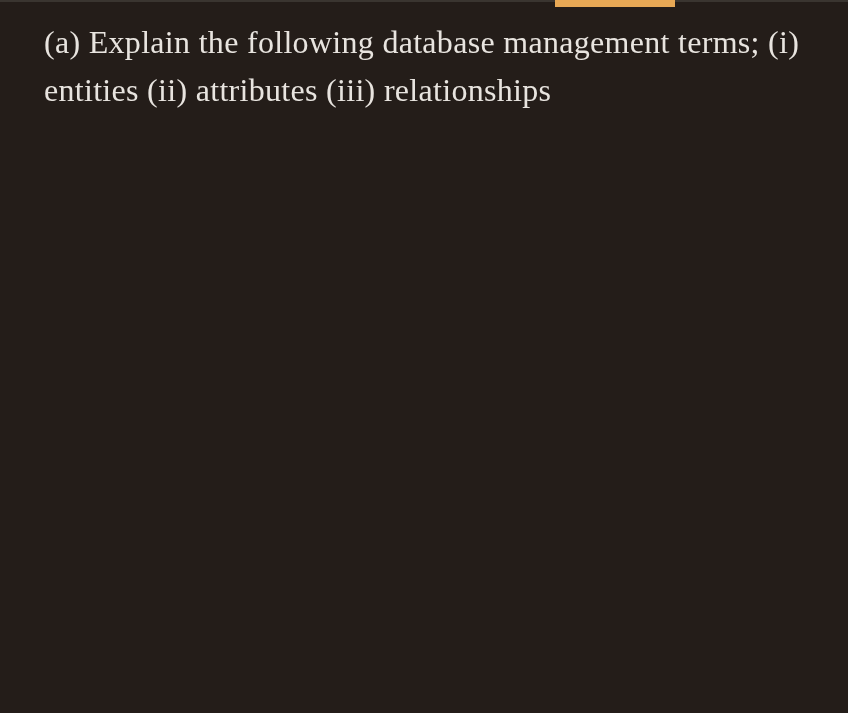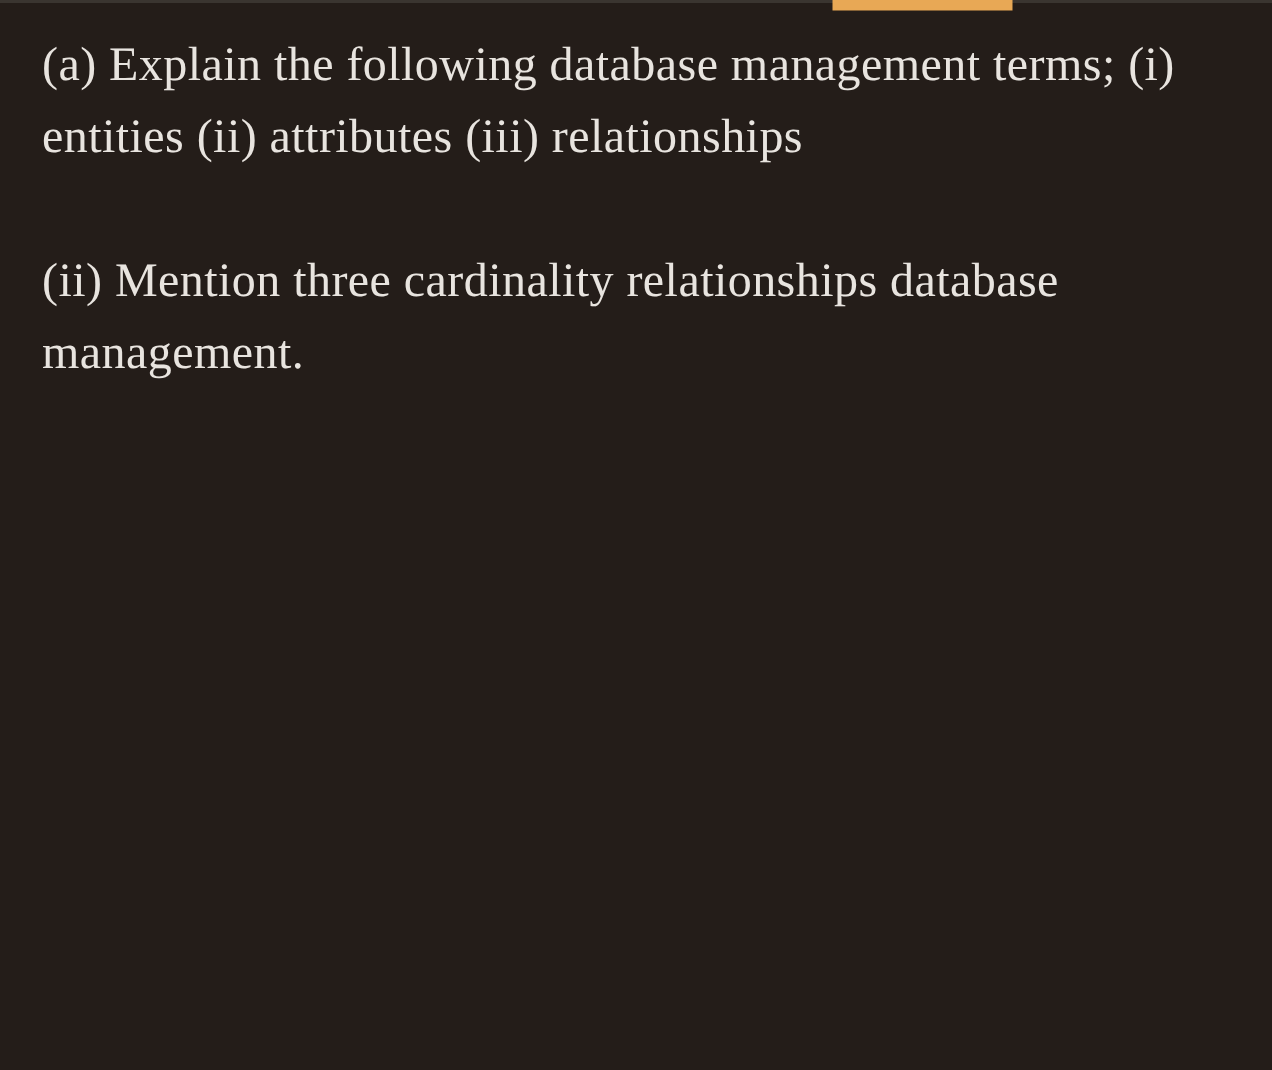--- a/index.html
+++ b/index.html
@@ -26,34 +26,33 @@
     }
     .top-accent {
       position: absolute;
       top: 0;
       left: 555px;
       width: 120px;
       height: 7px;
       background-color: #e8a855;
     }
     .content {
-      padding: 18px 28px 28px 28px;
+      padding: 18px 28px 28px 44px;
     }
     .paragraph {
       font-size: 32px;
       line-height: 1.5;
       margin-bottom: 48px;
       letter-spacing: 0.3px;
     }
     .paragraph:last-child {
       margin-bottom: 0;
     }
   </style>
 </head>
 <body>
 
 <div class="top-border"></div>
 <div class="top-accent"></div>
 
 <div class="content">
   <p class="paragraph">(a) Explain the following database management terms; (i) entities (ii) attributes (iii) relationships</p>
-  <p class="paragraph">(ii) Mention three cardinality relationships database management.</p>
 </div>
 
 </body></html>

